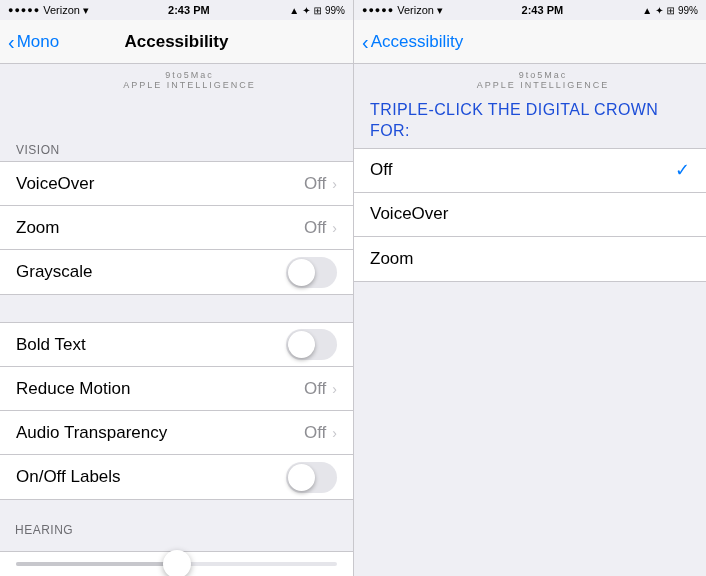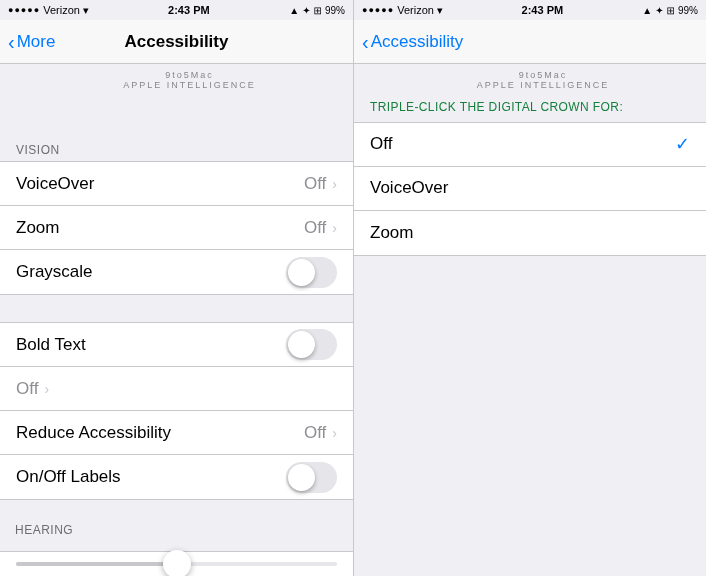--- a/index.html
+++ b/index.html
@@ -218,22 +218,22 @@
     }
     .list-row:last-child {
       border-bottom: none;
     }
     .checkmark {
       color: #007aff;
       font-size: 18px;
     }
     .section-instruction {
       padding: 8px 16px 6px;
-      font-size: 12px;
-      color: #15803d;
+      font-size: 16px;
+      color: #1d4ed8;
       text-transform: uppercase;
       letter-spacing: 0.4px;
       line-height: 1.3;
     }
 
     .dots { letter-spacing: 1px; font-size: 9px; }
   </style>
 </head>
 <body>
 
@@ -250,21 +250,21 @@
       <span>▲</span>
       <span>✦</span>
       <span>⊞</span>
       <span>99%</span>
     </div>
   </div>
 
   <div class="nav-bar">
     <div class="nav-back">
       <span class="chevron">‹</span>
-      <span>More</span>
+      <span>Mono</span>
     </div>
     <span class="nav-title">Accessibility</span>
   </div>
 
   <div class="watermark">
     <div class="watermark-logo">
       <span>9to5Mac</span>
       <span>APPLE INTELLIGENCE</span>
     </div>
   </div>
@@ -297,27 +297,28 @@
 
     <div style="height:12px;background:#efeff4;"></div>
     <div class="table-group">
       <div class="table-row">
         <span class="row-label">Bold Text</span>
         <div class="toggle">
           <div class="toggle-knob"></div>
         </div>
       </div>
       <div class="table-row">
+        <span class="row-label">Reduce Motion</span>
         <div class="row-right">
           <span>Off</span>
           <span class="chevron-right">›</span>
         </div>
       </div>
       <div class="table-row">
-        <span class="row-label">Reduce Accessibility</span>
+        <span class="row-label">Audio Transparency</span>
         <div class="row-right">
           <span>Off</span>
           <span class="chevron-right">›</span>
         </div>
       </div>
       <div class="table-row">
         <span class="row-label">On/Off Labels</span>
         <div class="toggle">
           <div class="toggle-knob"></div>
         </div>

